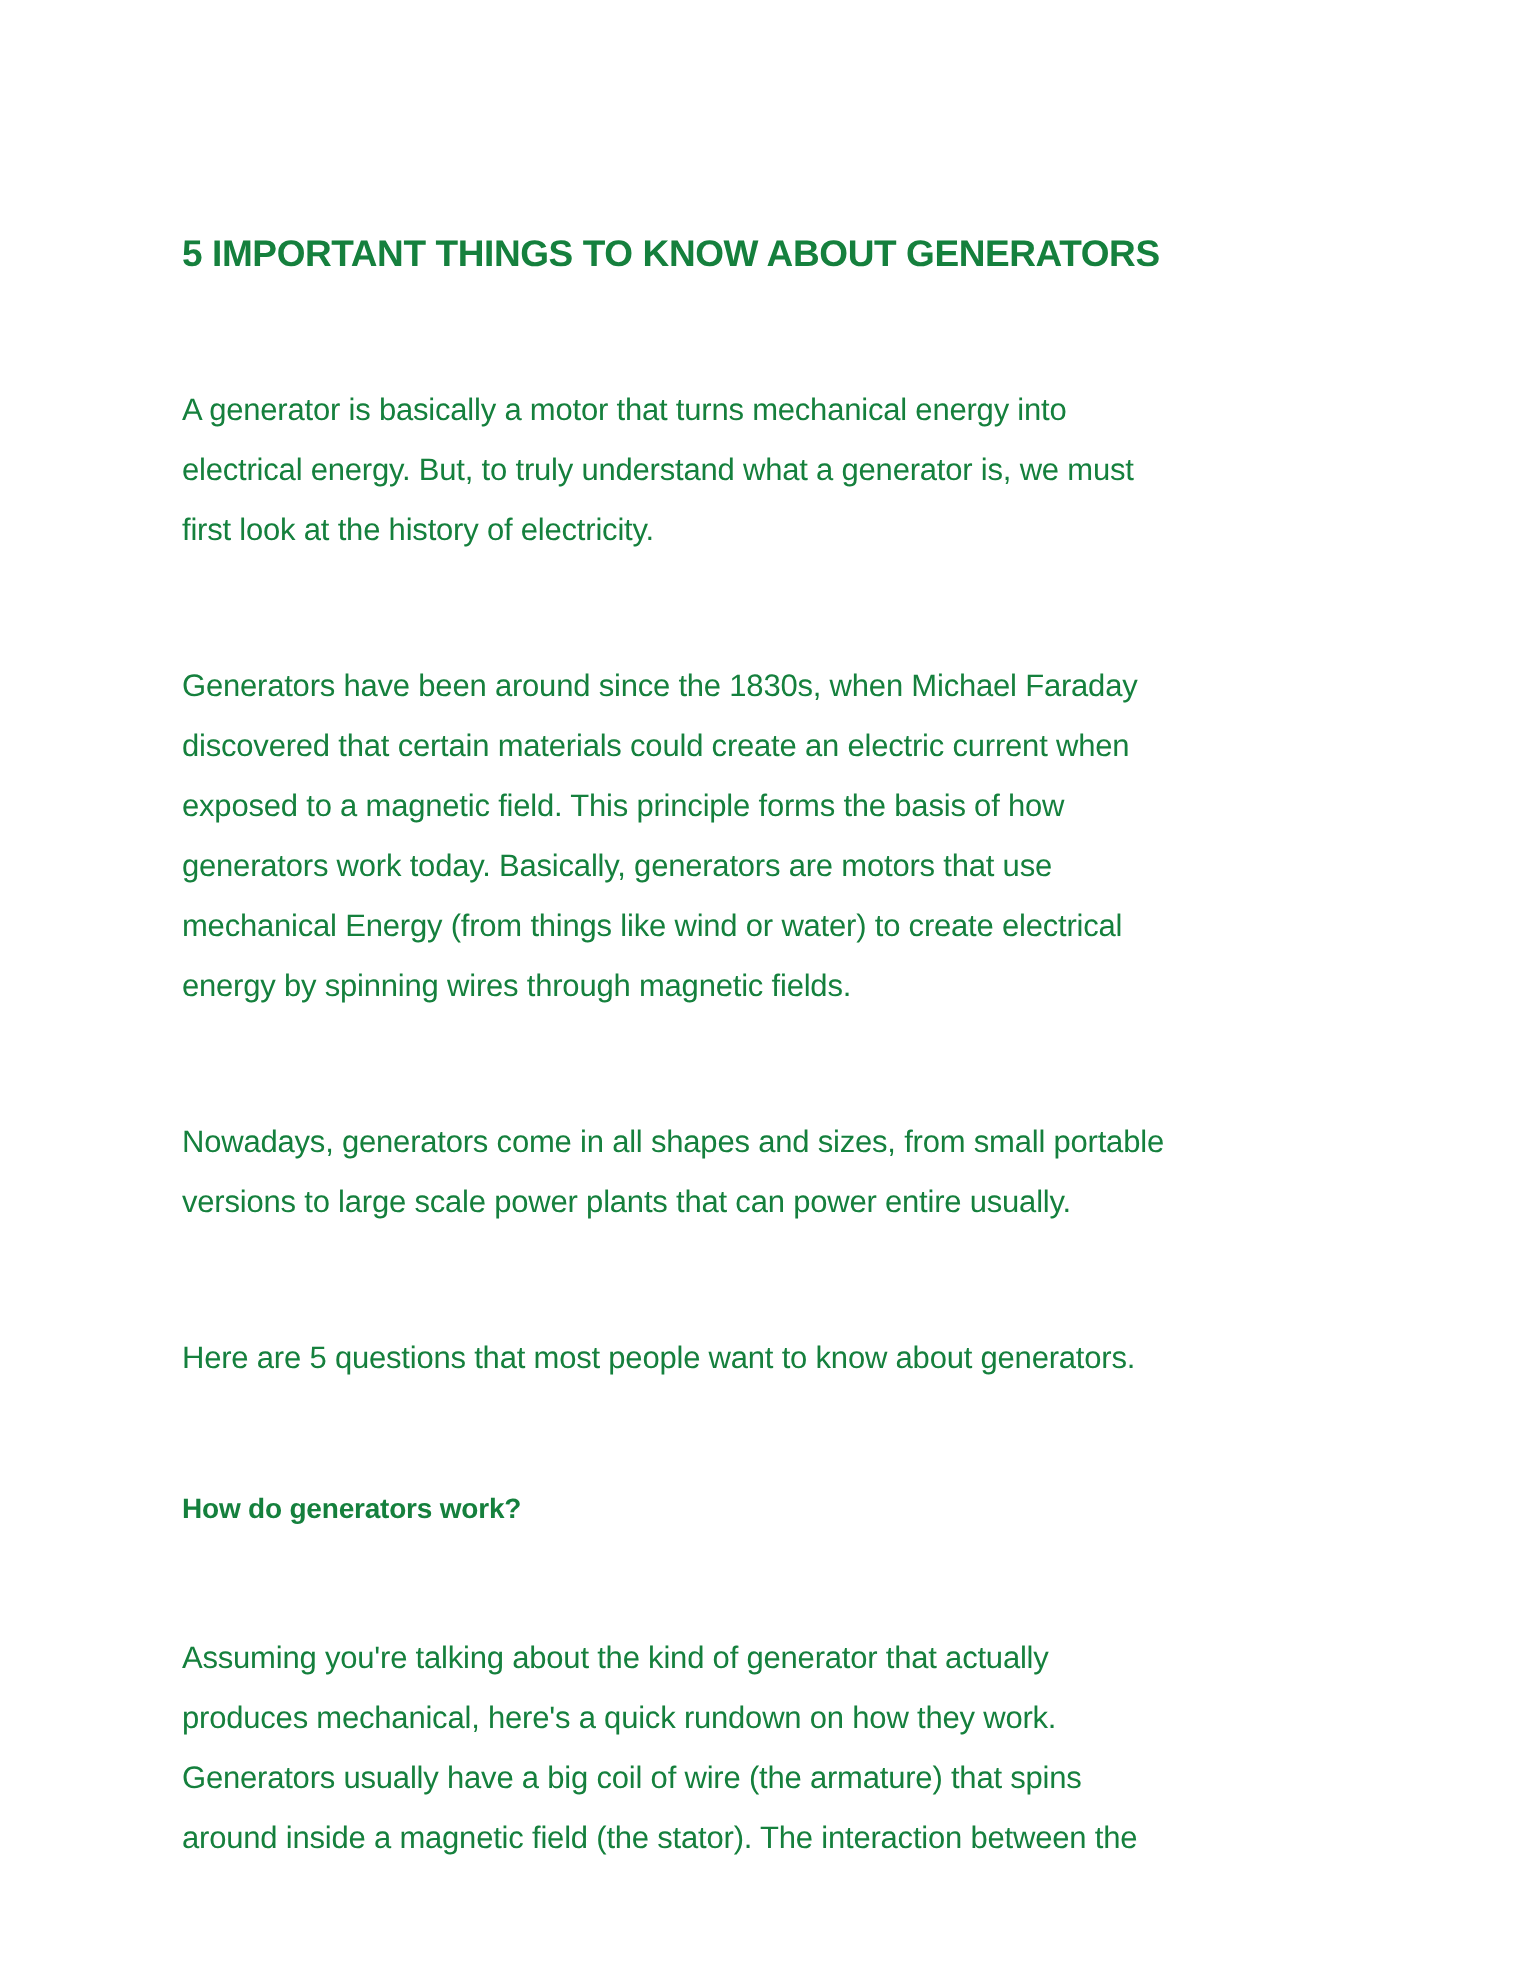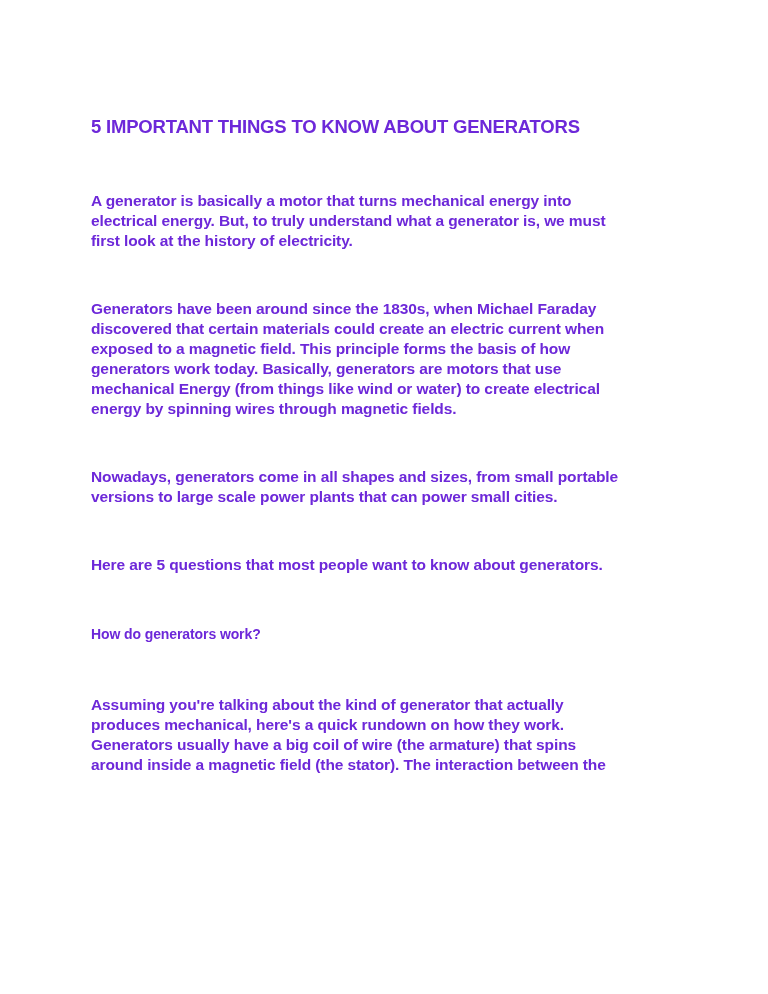--- a/index.html
+++ b/index.html
@@ -7,39 +7,39 @@
     padding: 0;
     background: #ffffff;
   }
   .page {
     position: relative;
     width: 661px;
     height: 994px;
     background: #ffffff;
     overflow: hidden;
     font-family: "Liberation Sans", sans-serif;
-    color: #6d28d9;
+    color: #15803d;
   }
   .content {
     padding: 114px 0 0 91px;
     width: 600px;
   }
   .doc-title {
     margin: 0;
     font-size: 18.5px;
     font-weight: 700;
     line-height: 26px;
     letter-spacing: -0.2px;
     white-space: nowrap;
   }
   .para {
     margin: 48px 0 0 0;
     font-size: 15.5px;
-    font-weight: 700;
-    line-height: 20px;
+    font-weight: 400;
+    line-height: 30px;
     letter-spacing: -0.1px;
     white-space: pre-line; 
   }
   .para.first-after-title {
     margin-top: 51px;
   }
   .doc-subheading {
     margin: 46px 0 0 0;
     font-size: 14px;
     font-weight: 700;
@@ -61,21 +61,21 @@
 first look at the history of electricity.</p>
 
     <p class="para">Generators have been around since the 1830s, when Michael Faraday
 discovered that certain materials could create an electric current when
 exposed to a magnetic field. This principle forms the basis of how
 generators work today. Basically, generators are motors that use
 mechanical Energy (from things like wind or water) to create electrical
 energy by spinning wires through magnetic fields.</p>
 
     <p class="para">Nowadays, generators come in all shapes and sizes, from small portable
-versions to large scale power plants that can power small cities.</p>
+versions to large scale power plants that can power entire usually.</p>
 
     <p class="para">Here are 5 questions that most people want to know about generators.</p>
 
     <h2 class="doc-subheading">How do generators work?</h2>
 
     <p class="para">Assuming you're talking about the kind of generator that actually
 produces mechanical, here's a quick rundown on how they work.
 Generators usually have a big coil of wire (the armature) that spins
 around inside a magnetic field (the stator). The interaction between the</p>
 

